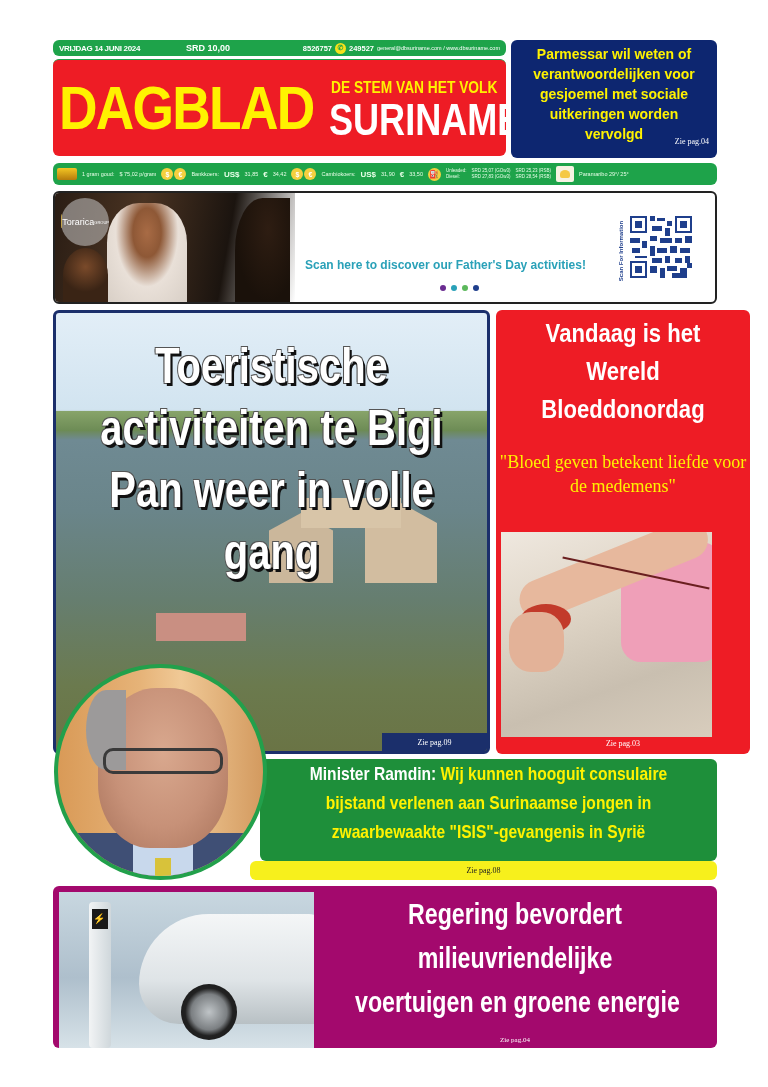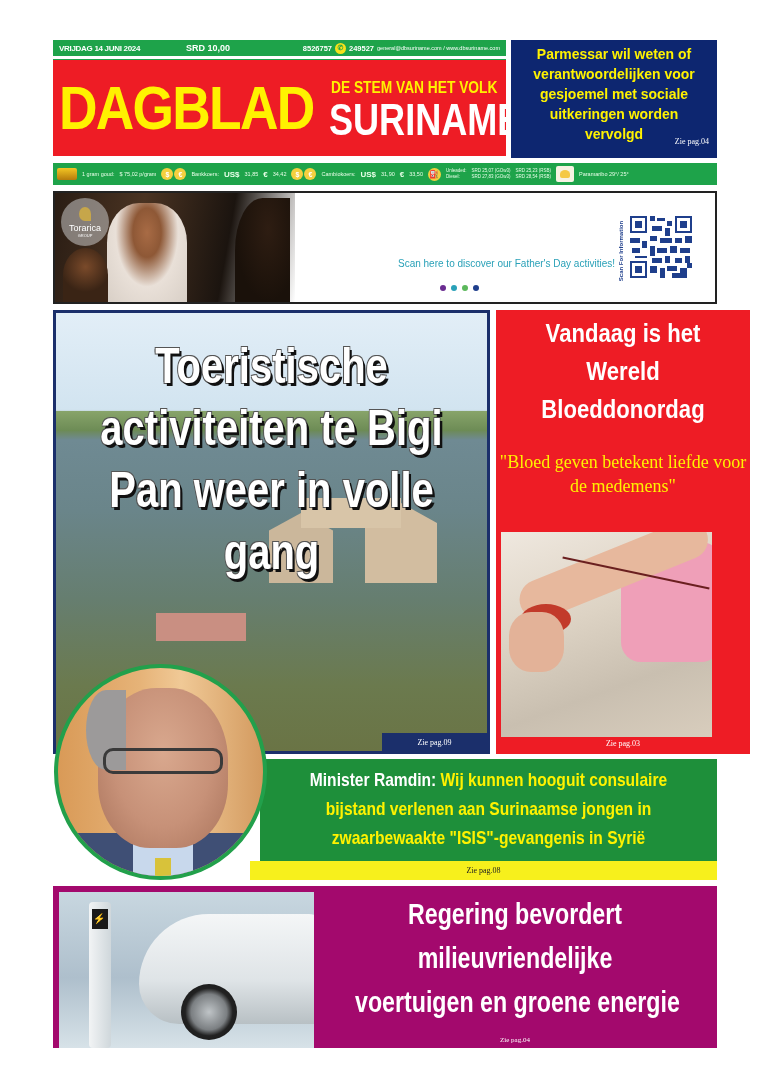--- a/index.html
+++ b/index.html
@@ -1,19 +1,19 @@
 <!DOCTYPE html>
 <html><head>
 <meta charset="utf-8">
 <style>
   * { box-sizing: border-box; margin: 0; padding: 0; }
   html, body { width: 768px; height: 1087px; background: #ffffff; overflow: hidden; }
   body { position: relative; font-family: "Liberation Sans", sans-serif; }
 
-  .abs { position: absolute; }
+  .abs { position: absolute; border-radius: 6px; }
 
   
   .top-strip { left: 53px; top: 40px; width: 453px; height: 16px; background: #1ea34a; color: #fff; display: flex; align-items: center; padding: 0 6px; font-size: 8px; font-weight: bold; }
   .top-strip .date { width: 85px; letter-spacing: -0.3px; }
   .top-strip .price { width: 95px; font-size: 9px; padding-left: 42px; }
   .top-strip .contact { flex: 1; display: flex; align-items: center; justify-content: flex-end; gap: 3px; font-size: 7.5px; }
   .top-strip .phone-icon { width: 11px; height: 11px; border-radius: 50%; background: #f7e11a; color: #1ea34a; display: inline-flex; align-items: center; justify-content: center; font-size: 7px; }
   .top-strip .small { font-size: 5.5px; font-weight: normal; }
 
   
@@ -37,25 +37,25 @@
   .ticker .stack { display: flex; flex-direction: column; line-height: 6px; font-size: 4.5px; }
   .ticker .weather-icon { width: 18px; height: 16px; background: #f7f3e3; border-radius: 2px; display: inline-flex; align-items: center; justify-content: center; }
   .ticker .weather-icon span { width: 10px; height: 8px; background: #f5c945; border-radius: 50% 50% 2px 2px; }
 
   
   .ad { left: 53px; top: 191px; width: 664px; height: 113px; border: 2px solid #222; background: #fff; overflow: hidden; }
   .ad .photo { position: absolute; left: 0; top: 0; width: 240px; height: 109px; background: linear-gradient(100deg, #2a1d14 0%, #4a3322 35%, #1b140f 70%, #ffffff 100%); }
   .ad .person1 { position: absolute; left: 52px; top: 10px; width: 80px; height: 99px; background: radial-gradient(ellipse at 50% 30%, #a86b45 0%, #8e5836 25%, #e9e0d8 55%, #d8cfc6 100%); border-radius: 40% 40% 0 0; }
   .ad .person2 { position: absolute; left: 8px; top: 55px; width: 45px; height: 54px; background: radial-gradient(circle at 50% 35%, #7a4a2a 0%, #3a2415 60%); border-radius: 50% 50% 0 0; }
   .ad .person3 { position: absolute; left: 180px; top: 5px; width: 55px; height: 104px; background: radial-gradient(ellipse at 60% 30%, #2e1d12 0%, #1a110a 70%); border-radius: 50% 0 0 0; }
-  .ad .logo { position: absolute; left: 6px; top: 5px; width: 48px; height: 48px; border-radius: 50%; background: rgba(200,200,200,0.55); color: #fff; font-size: 9px; display: flex; flex-direction: column; align-items: center; justify-content: center; }
+  .ad .logo { position: absolute; left: 6px; top: 5px; width: 48px; height: 48px; border-radius: 50%; background: rgba(200,200,200,0.55); color: #fff; font-size: 9px; display: flex; flex-direction: row; align-items: center; justify-content: center; }
   .ad .logo .mark { width: 12px; height: 14px; border-radius: 50% 50% 0 50%; background: #c6a64a; margin-bottom: 2px; }
   .ad .logo .sub { font-size: 4px; }
   .ad .title { position: absolute; left: 250px; top: 17px; width: 310px; text-align: center; color: #1f3f8c; font-weight: bold; font-size: 17px; line-height: 21px; }
-  .ad .subtitle { position: absolute; left: 250px; top: 65px; width: 310px; text-align: right; color: #2aa1b8; font-size: 10px; font-weight: normal; }
+  .ad .subtitle { position: absolute; left: 250px; top: 65px; width: 310px; text-align: left; color: #2aa1b8; font-size: 12px; font-weight: bold; }
   .ad .dots { position: absolute; left: 385px; top: 92px; display: flex; gap: 5px; }
   .ad .dots span { width: 6px; height: 6px; border-radius: 50%; }
   .ad .scan-label { position: absolute; left: 561px; top: 55px; transform: rotate(-90deg); transform-origin: center; font-size: 6px; font-weight: bold; color: #1f3f8c; white-space: nowrap; width: 90px; text-align: center; margin-left: -40px; }
   .ad .qr-icon { position: absolute; left: 575px; top: 14px; width: 62px; height: 80px; }
 
   
   .main-story { left: 53px; top: 310px; width: 437px; height: 444px; border: 3px solid #1b2f6b; overflow: hidden; background: linear-gradient(180deg, #e2eef7 0%, #d2e4f0 22%, #90a58f 24%, #6d8a5d 27%, #6f8a93 29%, #6a858a 45%, #667e70 65%, #6b7a4e 85%, #6a7445 100%); }
   .main-story .treeline { position: absolute; left: 0; top: 98px; width: 100%; height: 20px; background: linear-gradient(180deg, #88a46a, #6c8b55); }
   .main-story .hut { position: absolute; background: #c9b79f; }
   .main-story .headline { position: absolute; left: 0; top: 22px; width: 100%; text-align: center; color: #ffffff; font-weight: bold; font-size: 50px; line-height: 62px; letter-spacing: 0; text-shadow: 3px 3px 0 #111, -1px -1px 0 #555, 1px -1px 0 #555, -1px 1px 0 #555; transform: scaleX(0.8); transform-origin: center; }
@@ -67,21 +67,21 @@
   .blood .quote { position: absolute; left: 0; top: 140px; width: 100%; text-align: center; color: #fff200; font-family: "Liberation Serif", serif; font-size: 18px; line-height: 24px; }
   .blood .photo { position: absolute; left: 5px; top: 222px; width: 211px; height: 205px; background: linear-gradient(160deg, #efe8df 0%, #ddd3c4 40%, #c9bfb0 70%, #d8cdbd 100%); overflow: hidden; }
   .blood .pillow { position: absolute; left: 120px; top: 10px; width: 100px; height: 120px; background: #ef9fb8; border-radius: 20px; }
   .blood .arm { position: absolute; left: 20px; top: 55px; width: 200px; height: 40px; background: #e7b89d; border-radius: 20px; transform: rotate(-22deg); transform-origin: left center; }
   .blood .hand { position: absolute; left: 8px; top: 80px; width: 55px; height: 60px; background: #e3b298; border-radius: 40%; }
   .blood .ball { position: absolute; left: 20px; top: 72px; width: 50px; height: 30px; background: #c23a2a; border-radius: 50%; }
   .blood .tube { position: absolute; left: 60px; top: 40px; width: 150px; height: 2px; background: #6a1f1f; transform: rotate(12deg); }
   .blood .zie { position: absolute; left: 0; bottom: 6px; width: 100%; text-align: center; color: #fff; font-family: "Liberation Serif", serif; font-size: 8px; }
 
   
-  .minister { left: 260px; top: 759px; width: 457px; height: 102px; background: #1e8f3a; text-align: center; padding-top: 6px; }
+  .minister { left: 260px; top: 759px; width: 457px; height: 102px; background: #1e8f3a; text-align: center; padding-top: 0; }
   .minister .headline { font-weight: bold; font-size: 19px; line-height: 29px; color: #fff200; transform: scaleX(0.82); transform-origin: center; white-space: nowrap; }
   .minister .name { color: #ffffff; }
   .minister-zie { left: 250px; top: 861px; width: 467px; height: 19px; background: #f7f01c; font-family: "Liberation Serif", serif; font-size: 8px; color: #222; display: flex; align-items: center; justify-content: center; }
   .portrait { left: 54px; top: 664px; width: 213px; height: 216px; border-radius: 50%; border: 4px solid #22a04b; overflow: hidden; background: linear-gradient(90deg, #d99a57 0%, #e6b378 40%, #f0c996 60%, #d39a5f 100%); }
   .portrait .face { position: absolute; left: 40px; top: 20px; width: 130px; height: 160px; border-radius: 45% 45% 40% 40%; background: radial-gradient(ellipse at 50% 40%, #d9a88e 0%, #c79178 55%, #a9735b 100%); }
   .portrait .hair { position: absolute; left: 28px; top: 22px; width: 40px; height: 80px; border-radius: 50% 0 0 50%; background: #9c9a9a; }
   .portrait .glasses { position: absolute; left: 45px; top: 80px; width: 120px; height: 26px; border: 3px solid #3a3a3a; border-radius: 10px; }
   .portrait .suit { position: absolute; left: 0; top: 165px; width: 213px; height: 60px; background: #3f4f75; }
   .portrait .shirt { position: absolute; left: 75px; top: 160px; width: 60px; height: 60px; background: #c8d8ec; }
   .portrait .tie { position: absolute; left: 97px; top: 190px; width: 16px; height: 30px; background: #d8c23a; }

